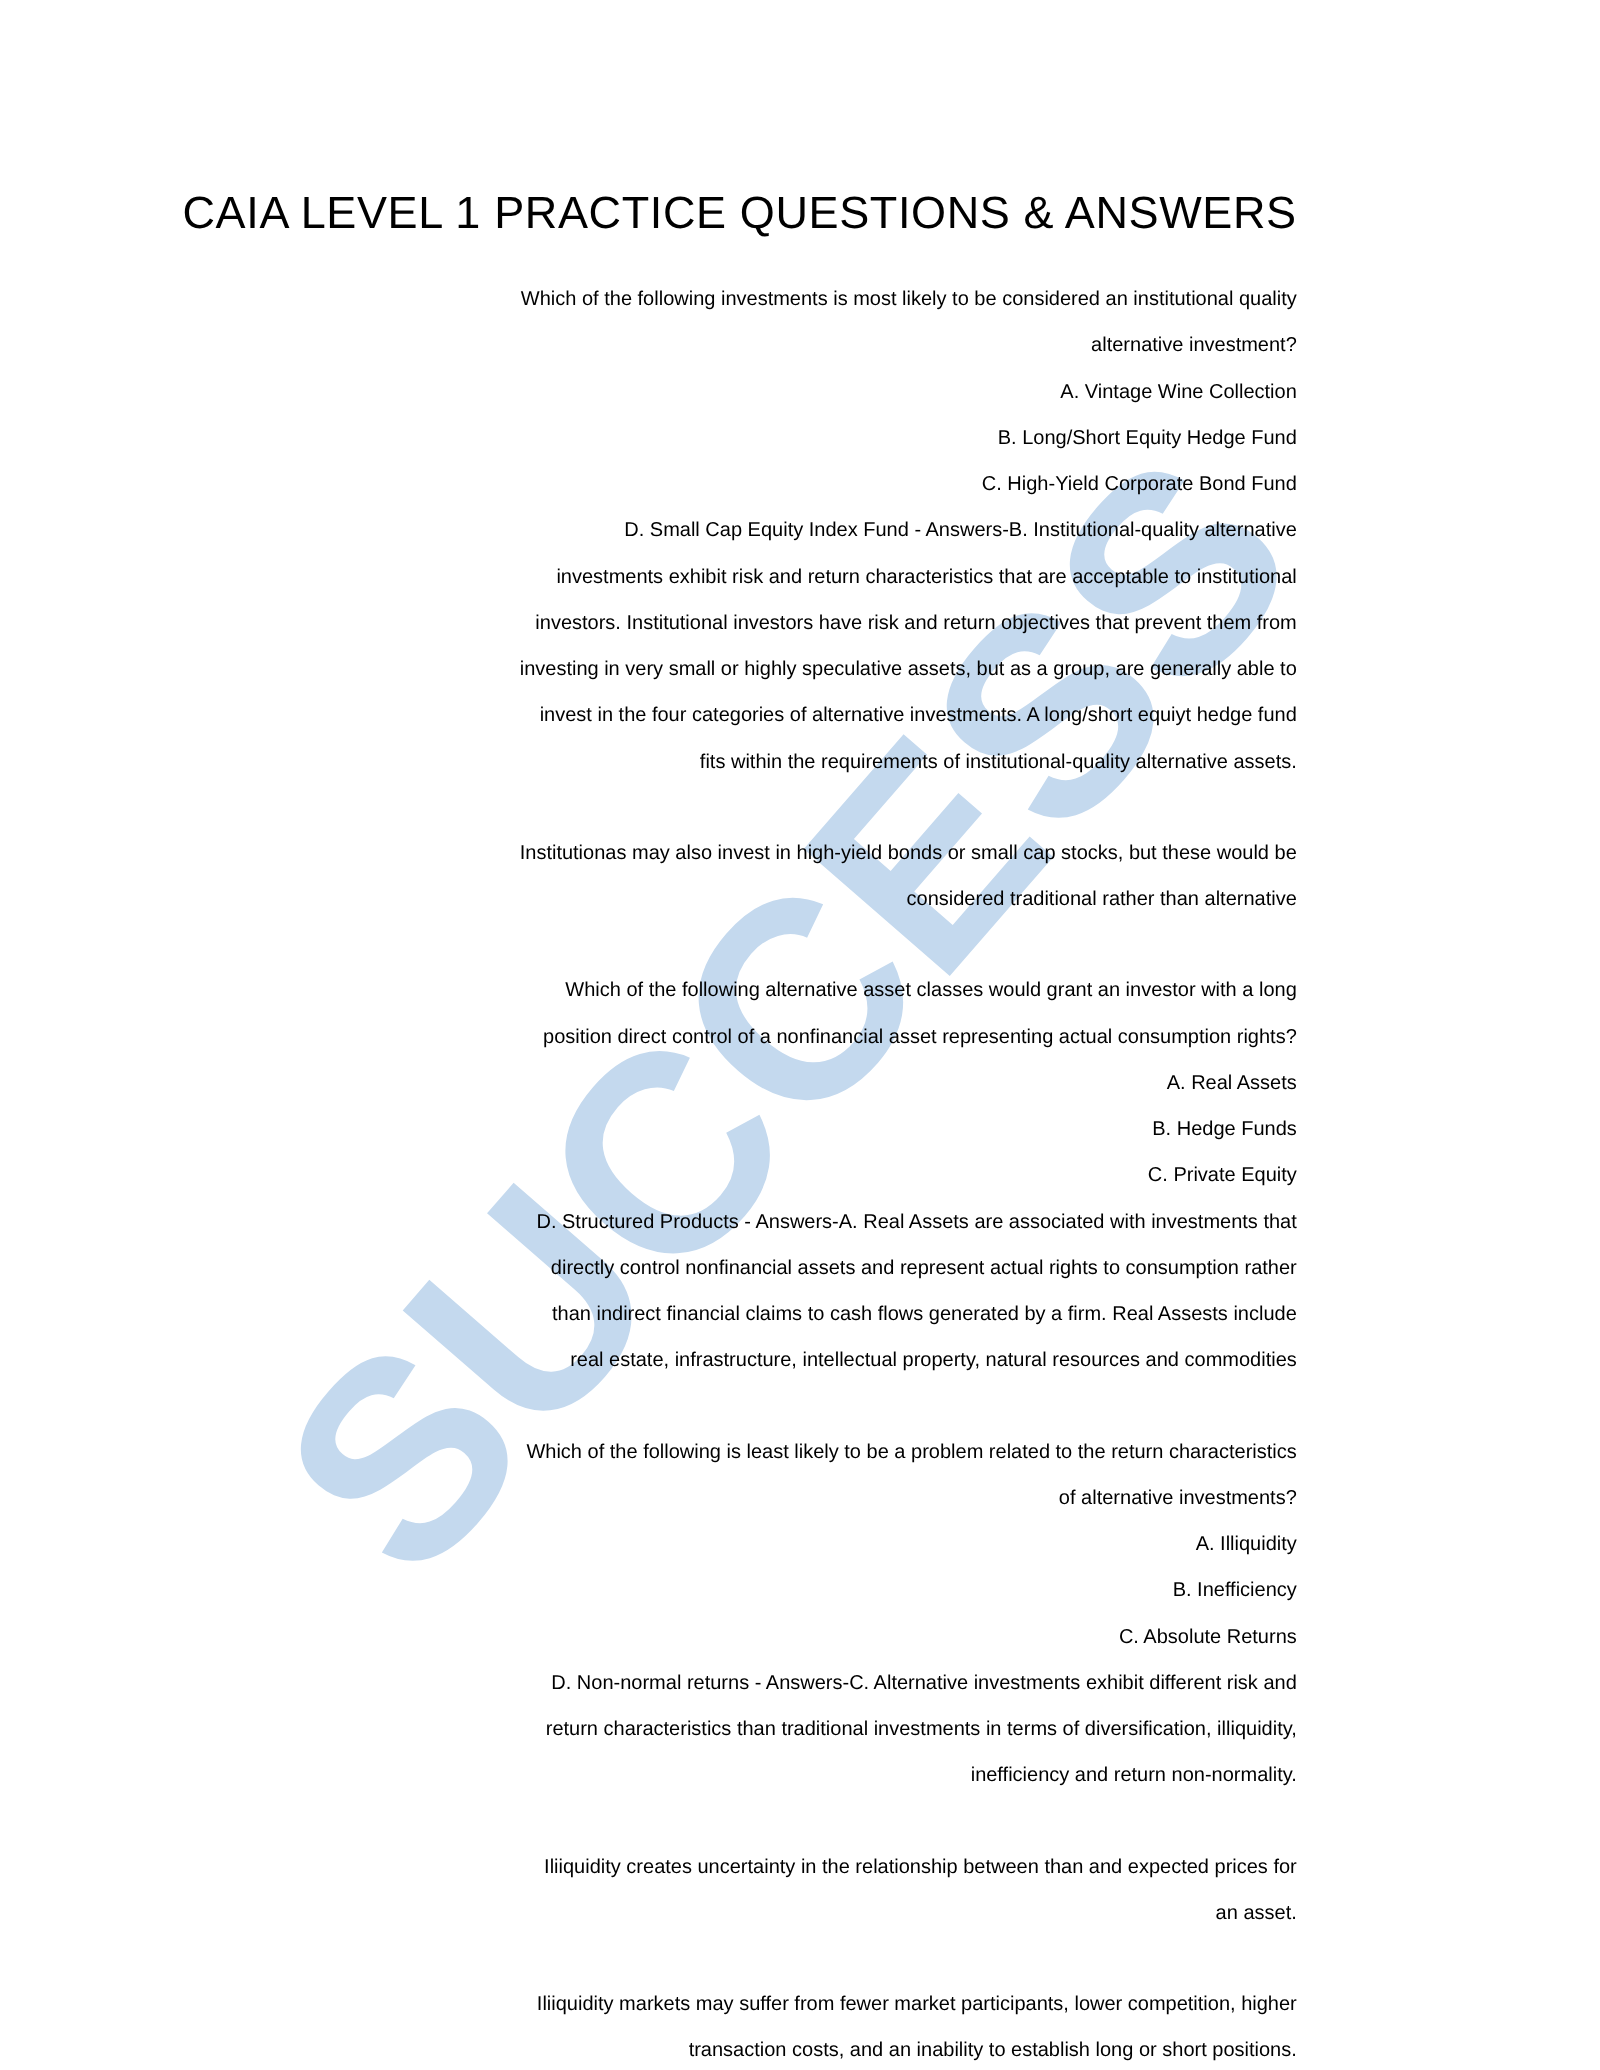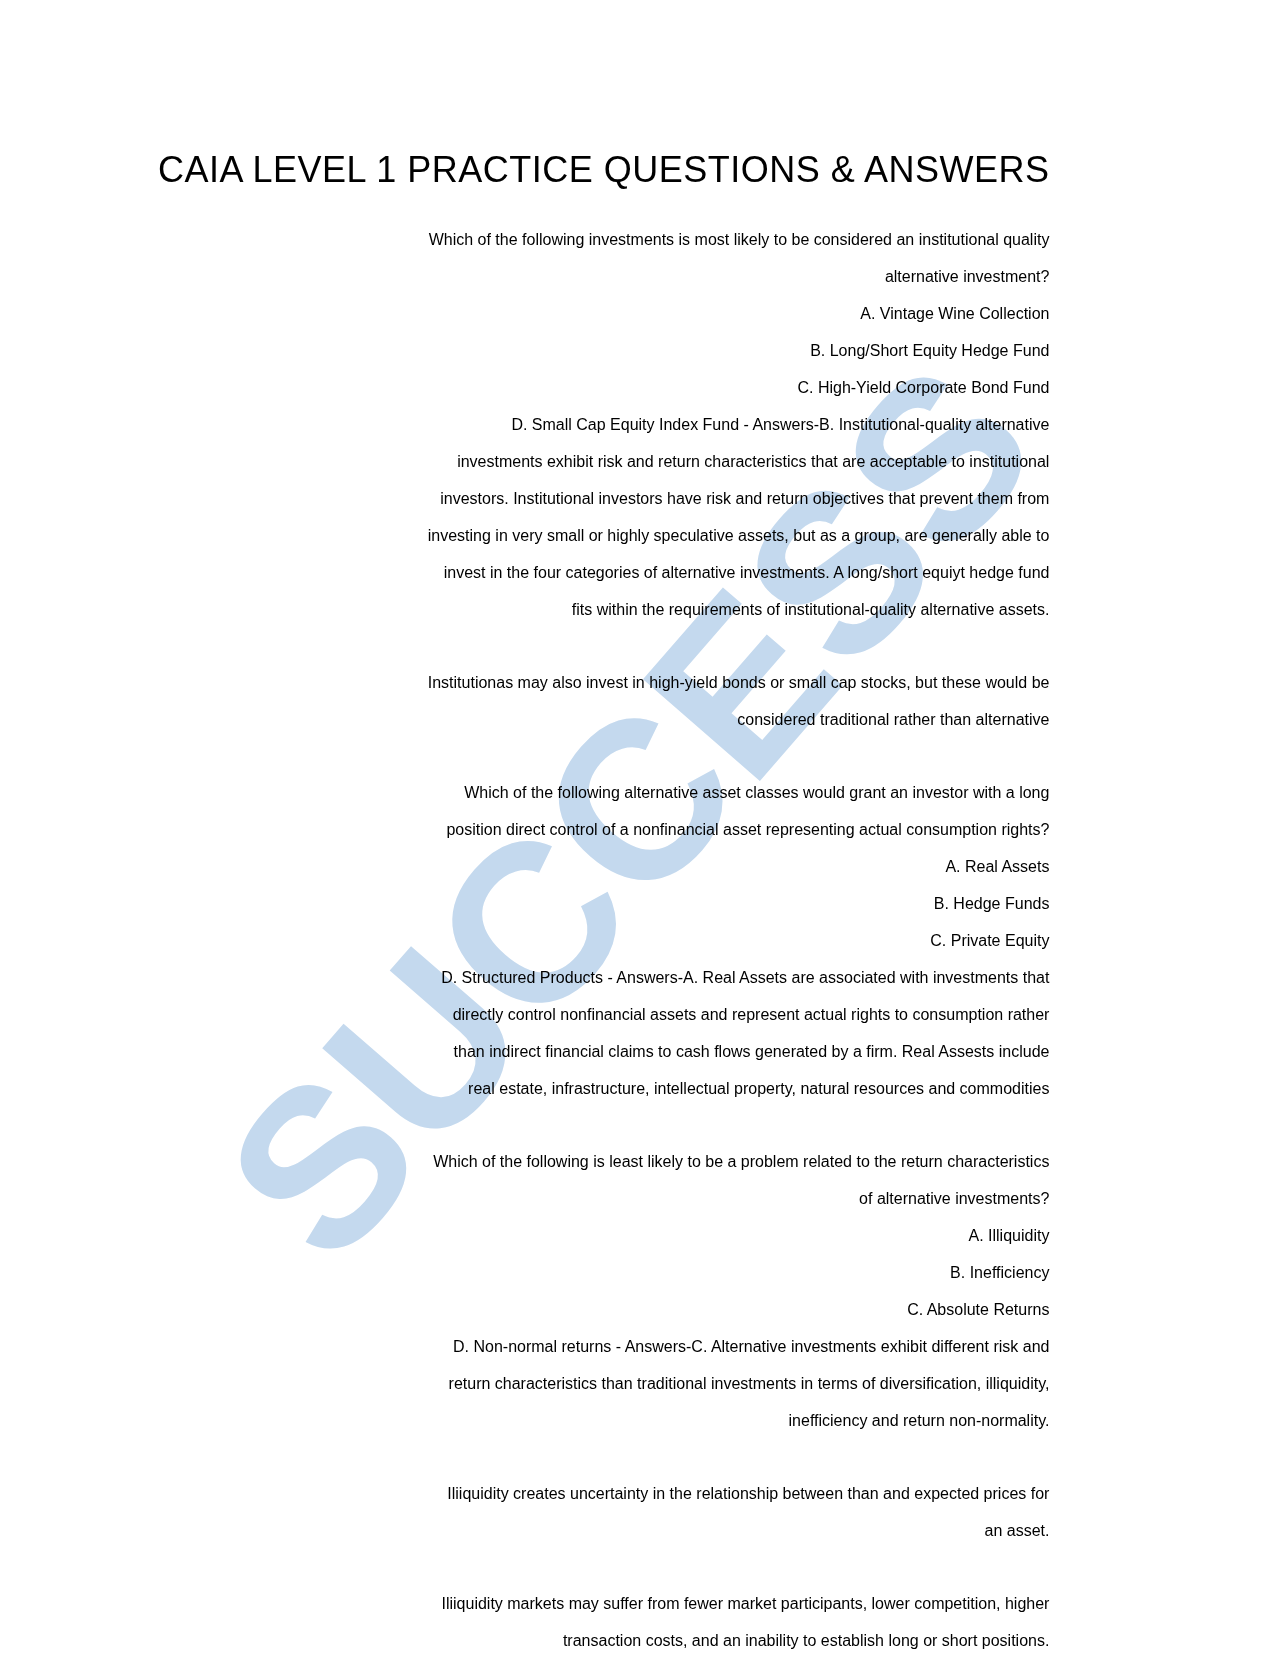--- a/index.html
+++ b/index.html
@@ -31,21 +31,21 @@
     z-index: 0;
     user-select: none;
   }
   .content {
     position: absolute;
     left: 146px;
     top: 148px;
     z-index: 1;
   }
   .title {
-    margin: 0 0 30px 12px;
+    margin: 0 0 30px 0;
     font-size: 36px;
     font-weight: 400;
     line-height: 1.2;
     letter-spacing: 0.5px;
     white-space: nowrap;
   }
   .para {
     margin: 0 0 36px 0;
     font-size: 16px;
     line-height: 37px;

